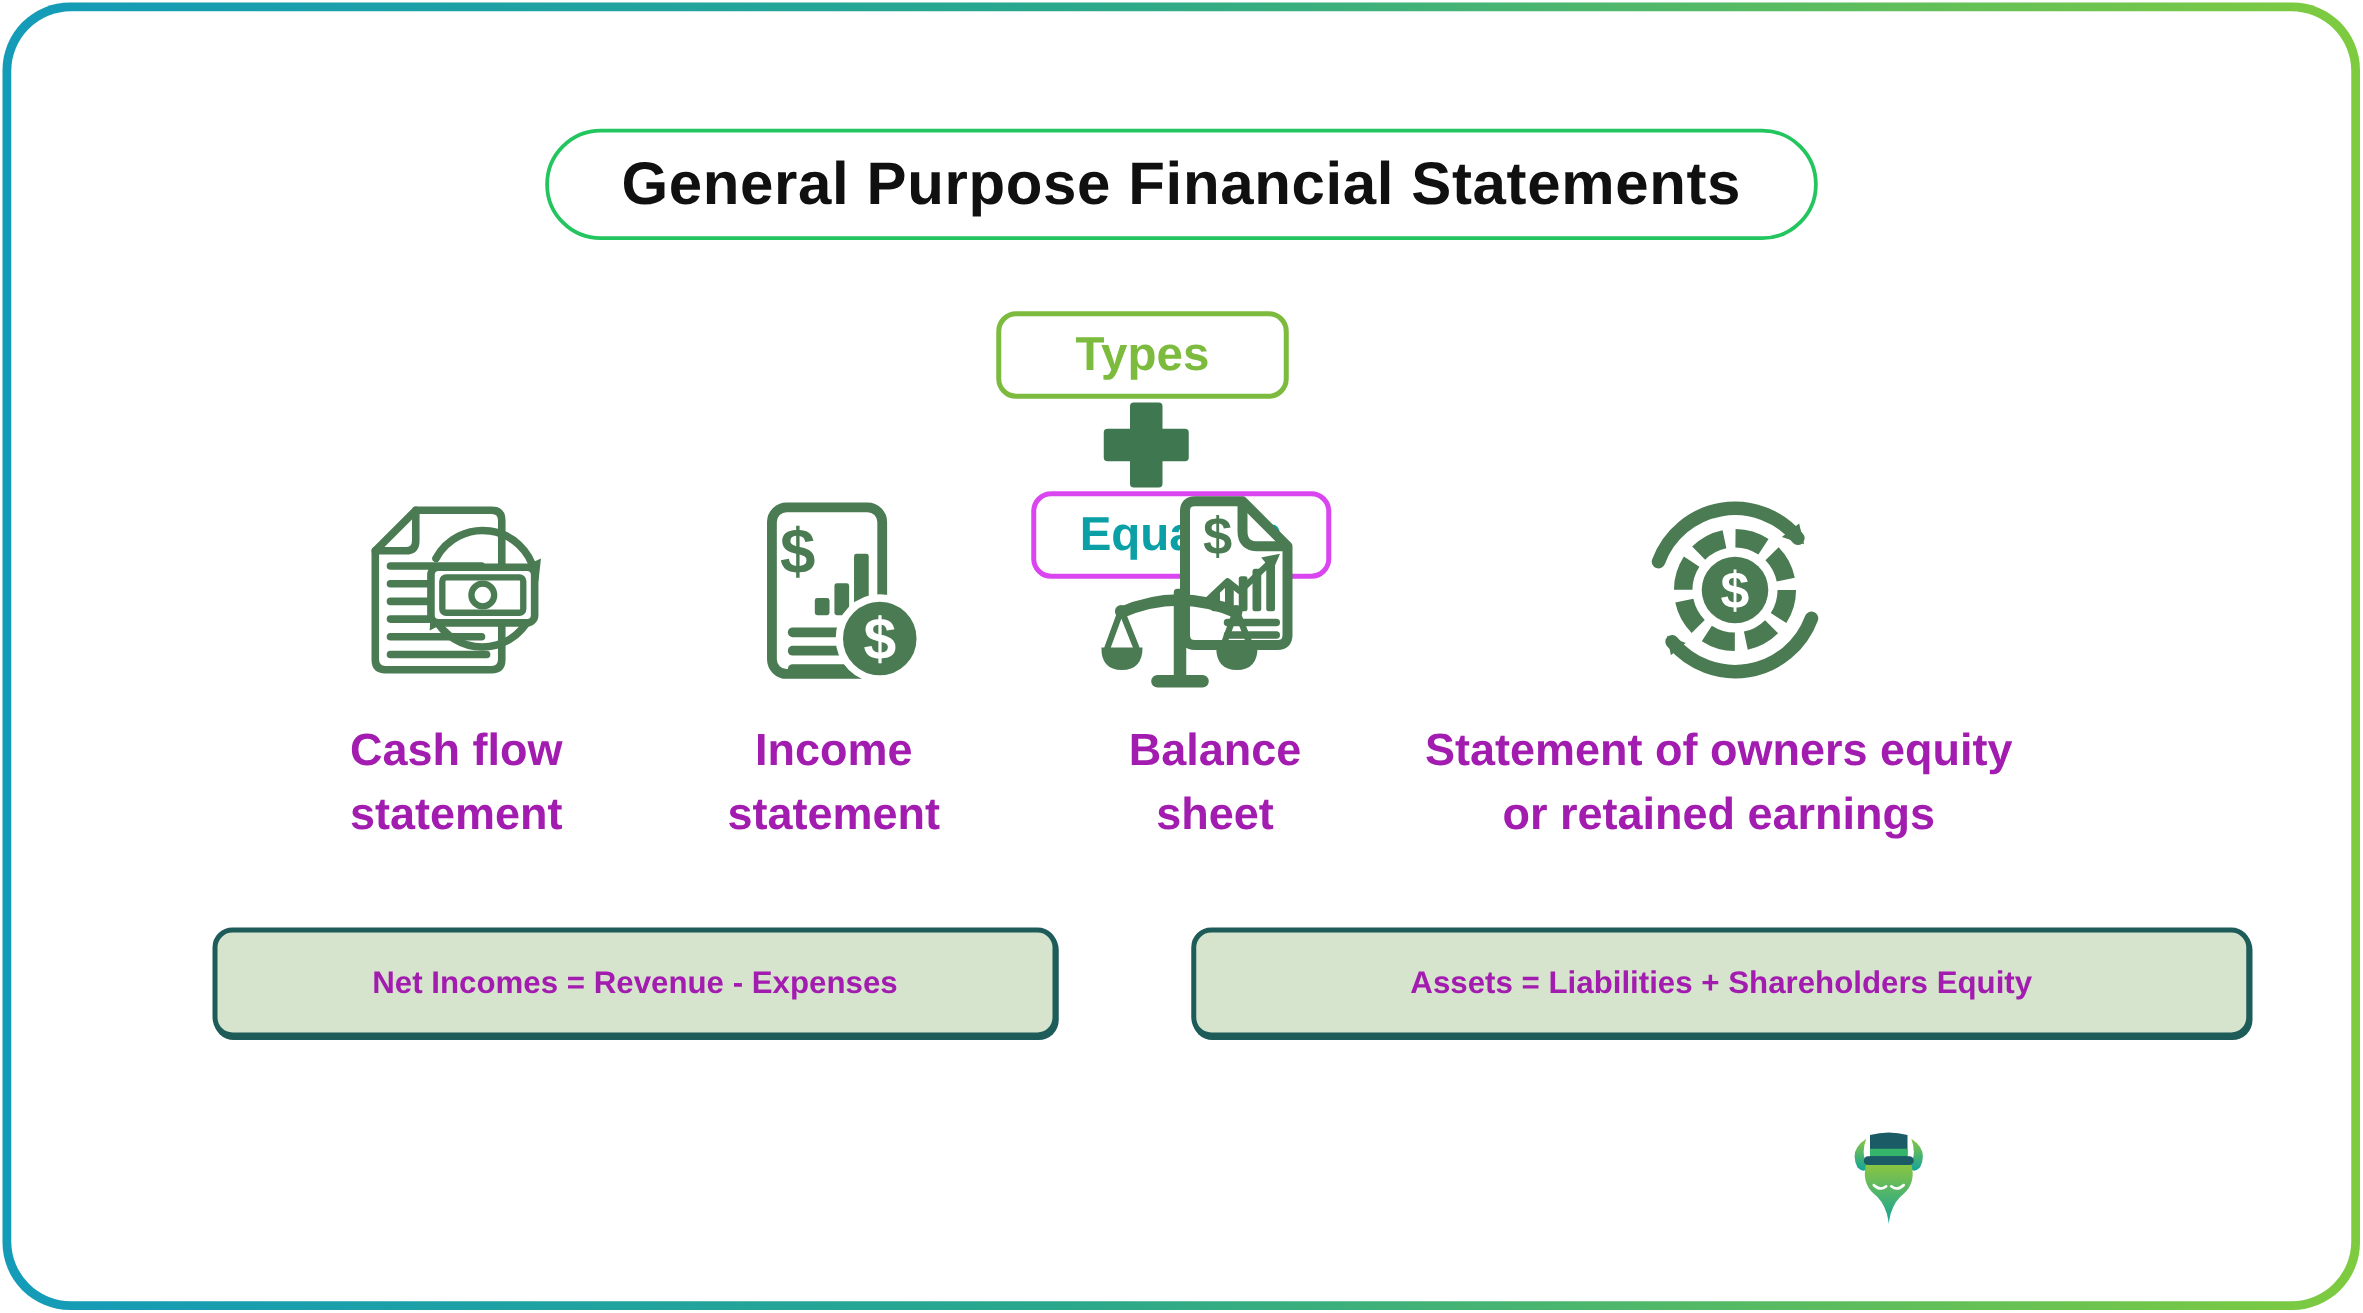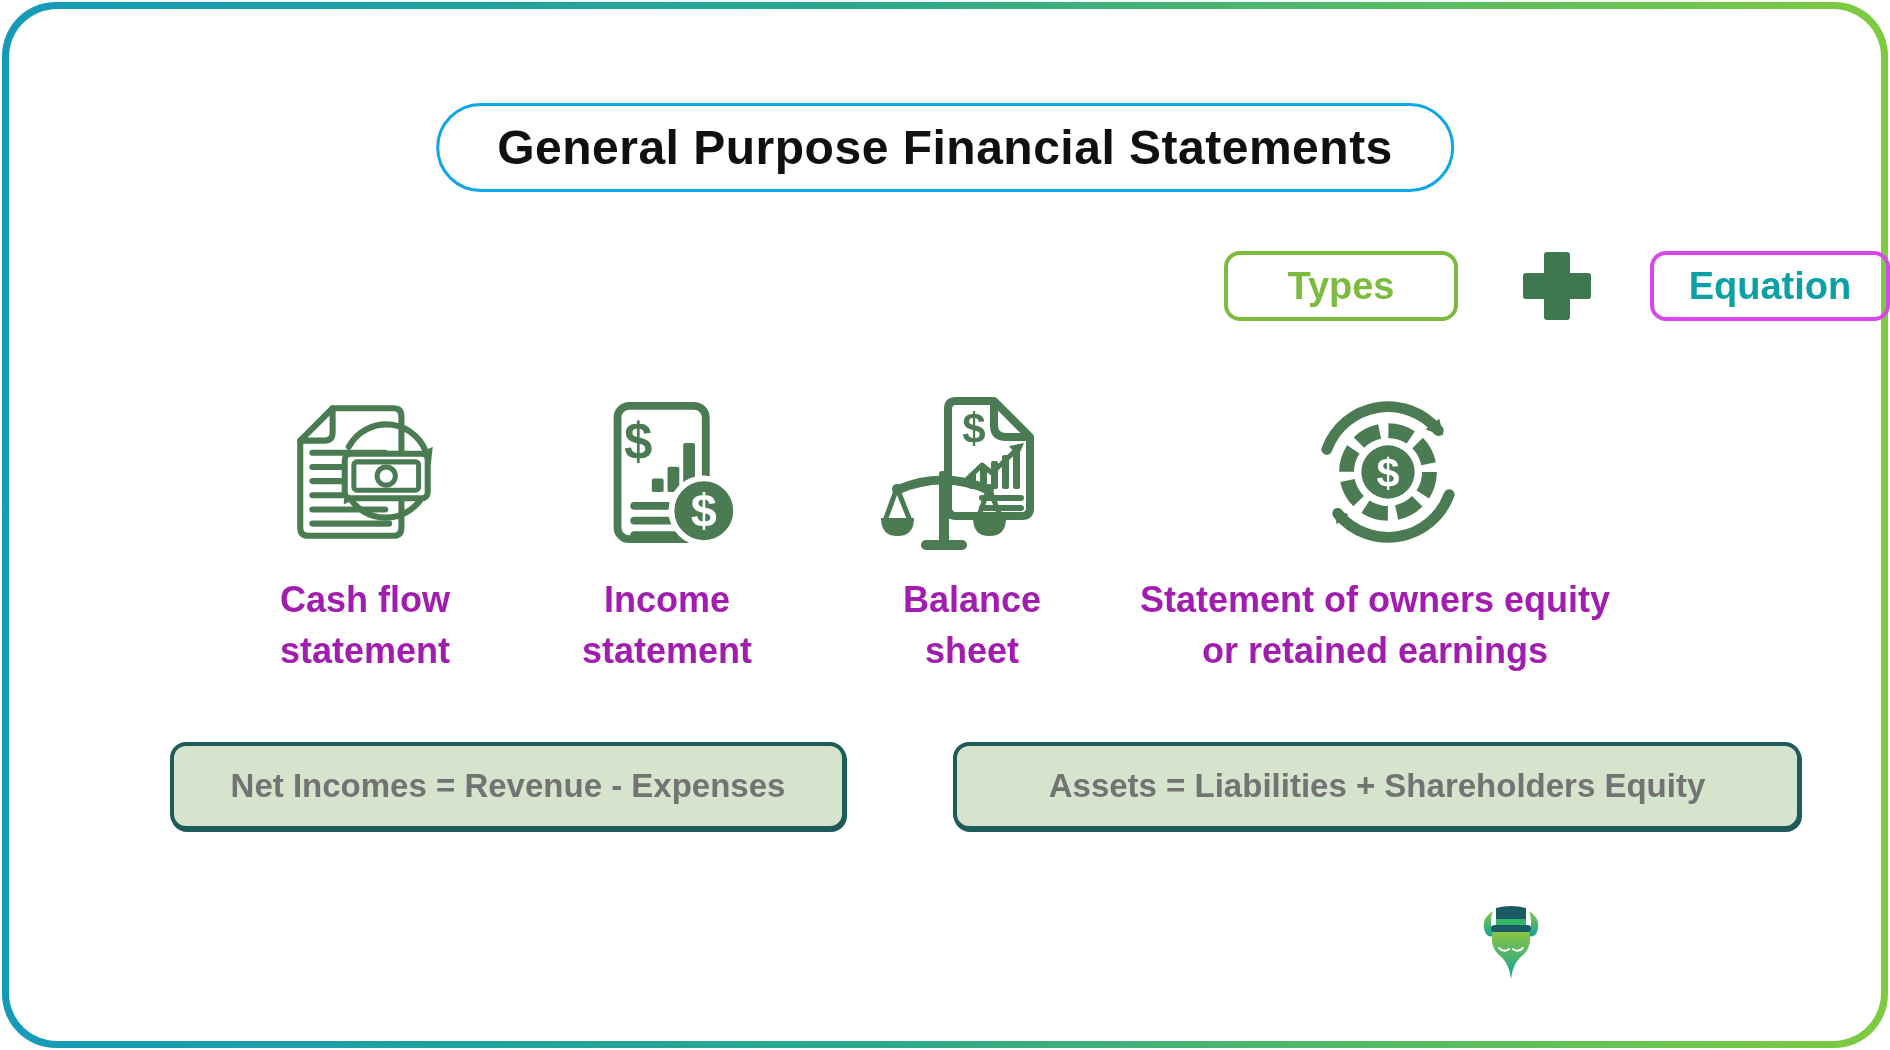--- a/index.html
+++ b/index.html
@@ -7,28 +7,28 @@
     position:relative;width:1890px;height:1050px;background:#fff;overflow:hidden;
     font-family:"Liberation Sans", sans-serif;
   }
   
   .border-frame{position:absolute;inset:2px;border-radius:54px;
     background:linear-gradient(90deg,#149BB8 0%,#2AA88C 45%,#7ECB3F 100%);}
   .border-frame .inner{position:absolute;inset:7px;background:#fff;border-radius:48px;}
 
   .title-box{
     position:absolute;top:103px;left:50%;transform:translateX(-50%);
-    border:3px solid #0ea5e9;border-radius:48px;
+    border:3px solid #22c55e;border-radius:48px;
     padding:14px 58px;white-space:nowrap;
     font-size:48px;font-weight:800;color:#101010;letter-spacing:0.5px;
   }
 
   .badges-row{
     position:absolute;top:249px;left:0;width:100%;
-    display:flex;justify-content:flex-end;align-items:center;
+    display:flex;justify-content:center;align-items:center;flex-direction:column;
   }
   .badge{
     display:flex;align-items:center;justify-content:center;
     height:70px;border-radius:16px;font-size:38px;font-weight:800;
     box-sizing:border-box;
   }
   .badge-types{width:234px;border:4px solid #7CBB3E;color:#7CBB3E;margin-right:62px;}
   .badge-equation{width:240px;border:4px solid #d946ef;color:#0AA0A6;}
   .plus-wrap{margin-right:56px;line-height:0;}
 
@@ -45,21 +45,21 @@
   }
   .fig1-label{left:365px;}
   .fig2-label{left:667px;}
   .fig3-label{left:972px;}
   .fig4-label{left:1375px;}
 
   .equation-box{
     position:absolute;top:742px;height:88px;box-sizing:border-box;
     background:#D6E3CD;border:4px solid #1D5C59;border-radius:16px;
     display:flex;align-items:center;justify-content:center;
-    font-size:33px;font-weight:800;color:#737373;white-space:nowrap;
+    font-size:25px;font-weight:800;color:#a21caf;white-space:nowrap;
     box-shadow:1px 2px 0 #1D5C59;
   }
   .equation-left{left:170px;width:676px;}
   .equation-right{left:953px;width:848px;}
 
   .logo{
     position:absolute;left:1480px;top:903px;height:84px;
     display:flex;align-items:center;gap:14px;
   }
   .logo-text{font-size:35px;font-weight:800;letter-spacing:0.2px;white-space:nowrap;}

